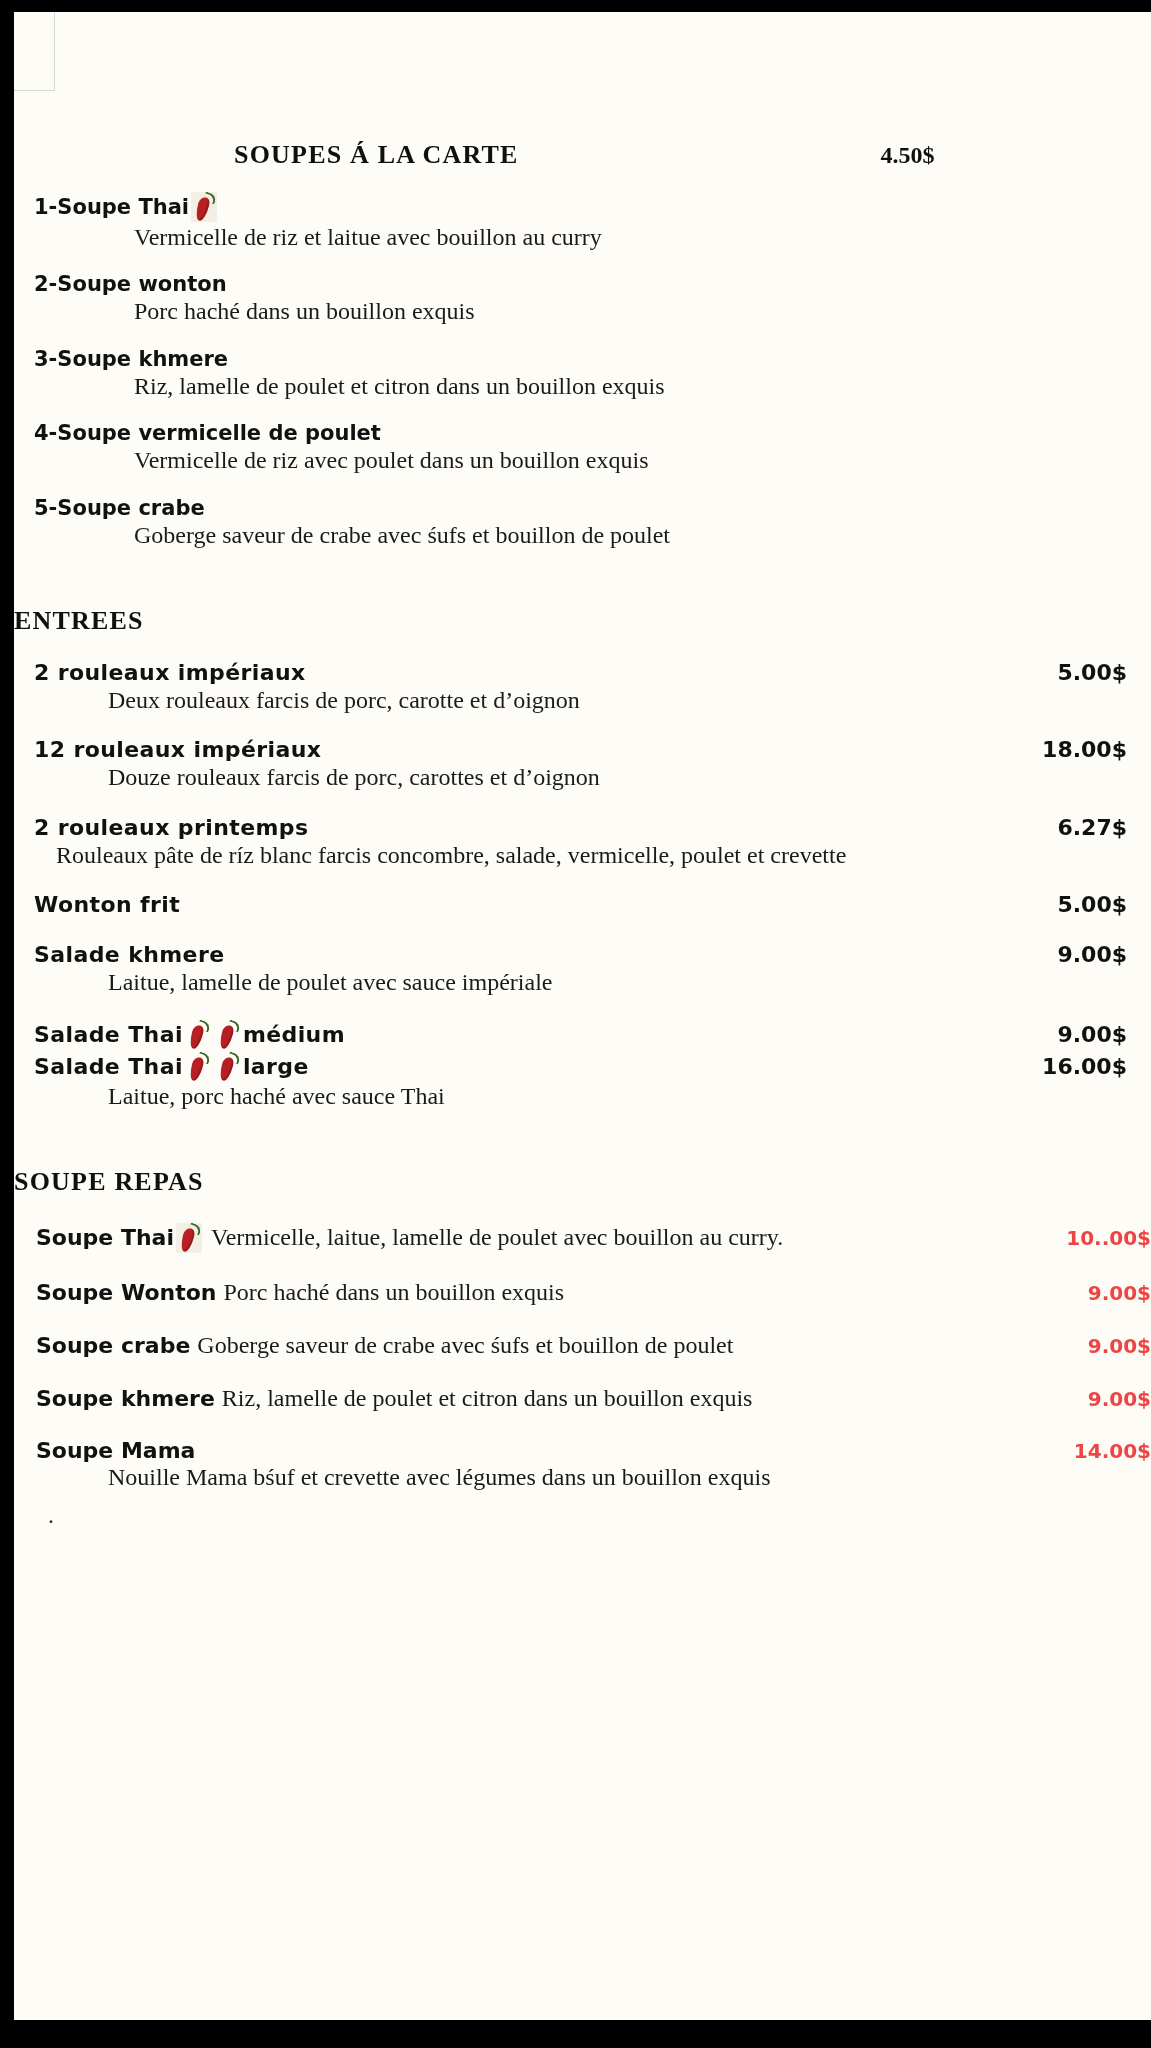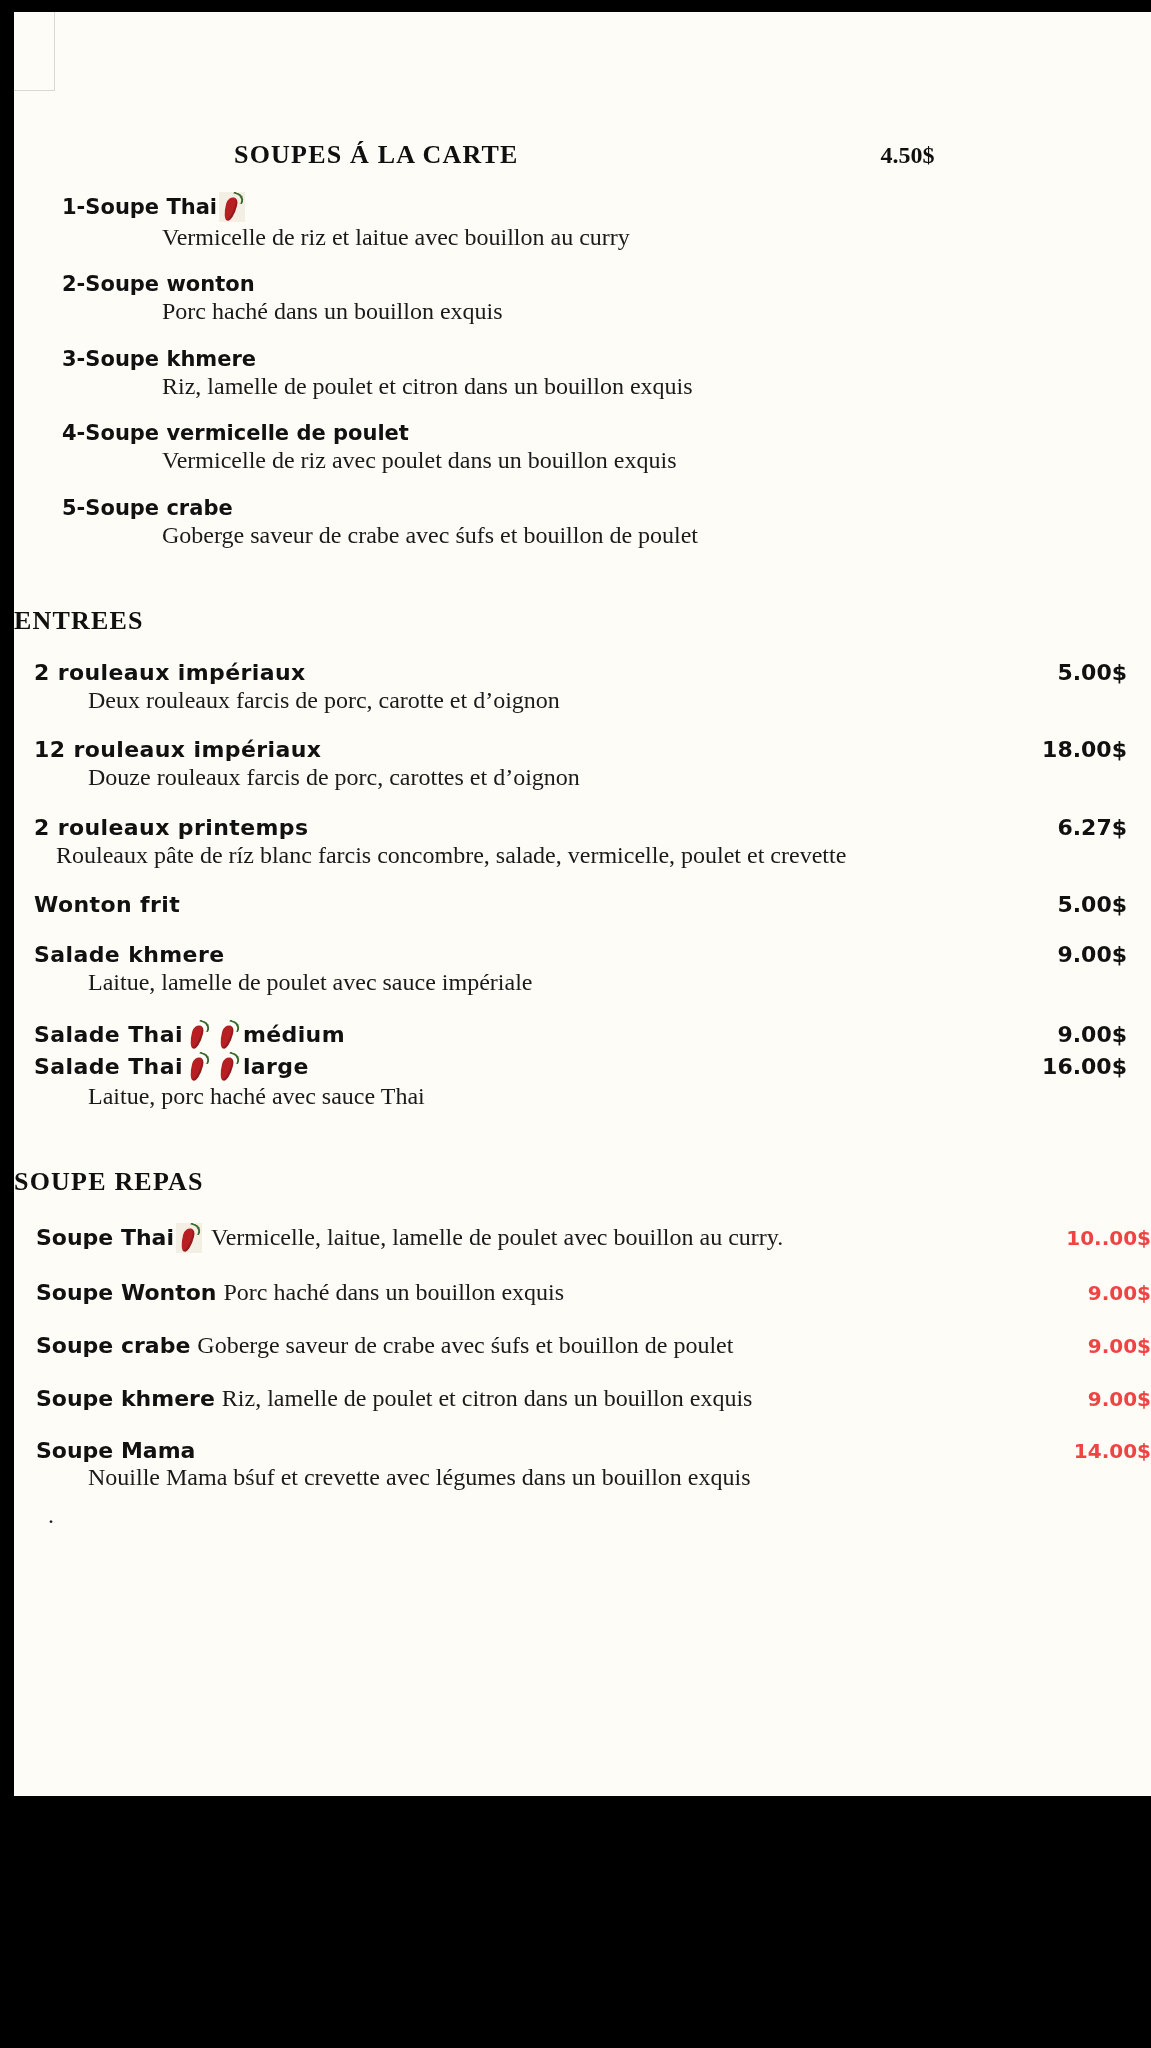--- a/index.html
+++ b/index.html
@@ -11,21 +11,21 @@
     width: 1151px;
     height: 2048px;
     font-family: "Liberation Serif", serif;
     overflow: hidden;
   }
   .page {
     position: absolute;
     left: 14px;
     top: 12px;
     width: 1137px;
-    height: 1784px;
+    height: 2008px;
     background: #fdfcf7;
   }
   .corner-box {
     position: absolute;
     left: 0px;
     top: 0px;
     width: 40px;
     height: 78px;
     border-right: 1px solid #d8d8d4;
     border-bottom: 1px solid #d8d8d4;
@@ -61,21 +61,21 @@
     color: #101010;
   }
   .head-row .price {
     margin-left: 362px;
     font-weight: bold;
     font-size: 24px;
     color: #101010;
   }
 
   
-  .ac-item { margin-top: 22px; margin-left: 28px; }
+  .ac-item { margin-top: 22px; }
   .ac-name {
     font-family: "DejaVu Sans", sans-serif;
     font-weight: bold;
     font-size: 21px;
     color: #111;
     margin-left: 20px;
     display: flex;
     align-items: center;
   }
   .ac-desc {
@@ -160,21 +160,21 @@
   .dot-row .amt {
     font-family: "DejaVu Sans", sans-serif;
     font-weight: bold;
     font-size: 22px;
     color: #111;
     white-space: nowrap;
   }
   .sub-desc {
     font-size: 24px;
     color: #1a1a1a;
-    margin-left: 74px;
+    margin-left: 94px;
     margin-top: 1px;
     line-height: 1.1;
   }
   .sub-desc.wide { margin-left: 42px; }
 
   .tight { margin-top: 2px; }
 
   
   .repas-row {
     display: flex;

